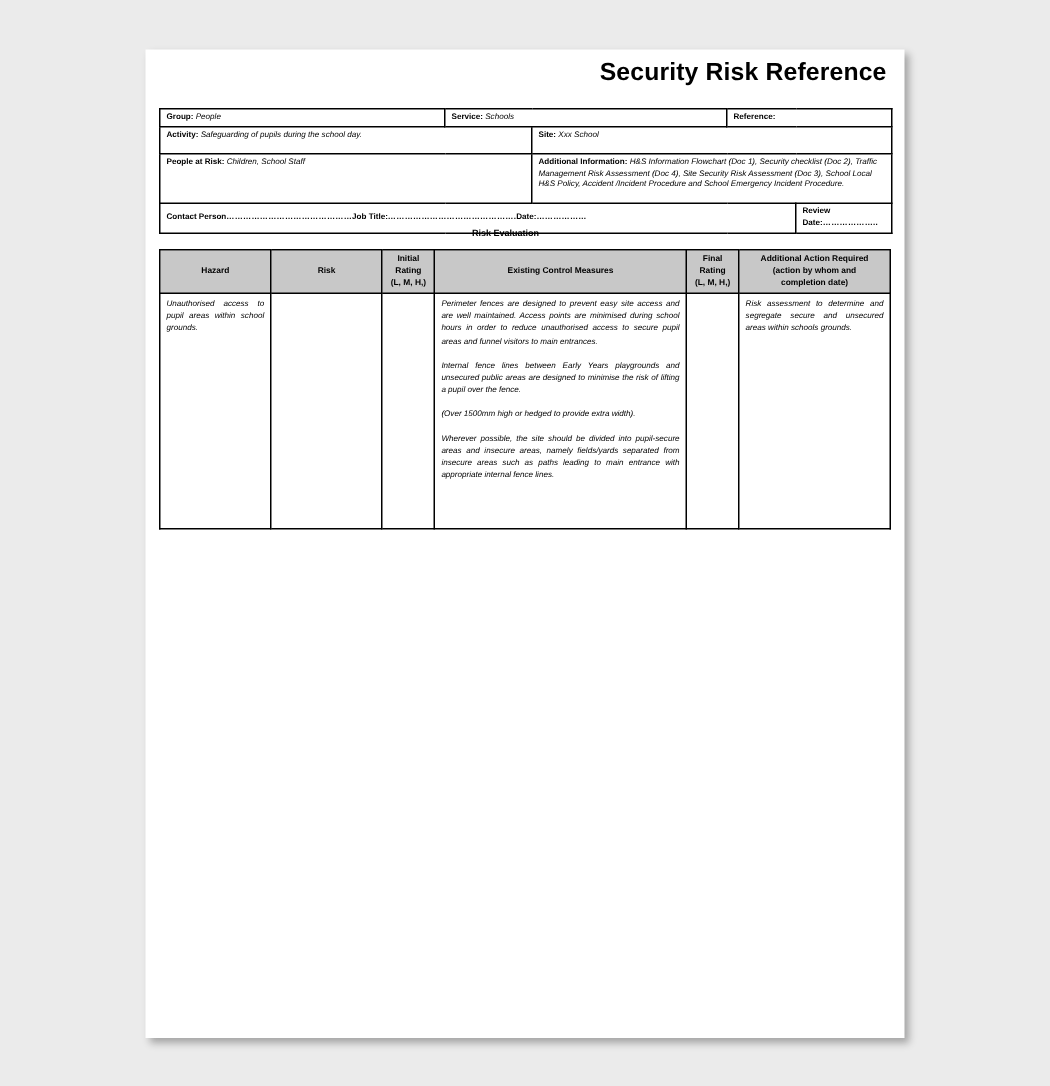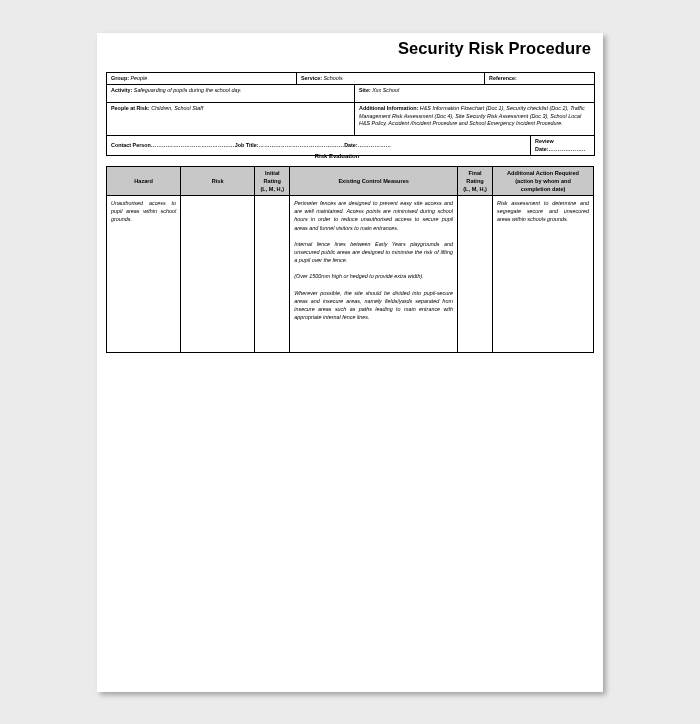--- a/index.html
+++ b/index.html
@@ -118,21 +118,21 @@
   .col-initial { width: 34px; }
   .col-controls { width: 163px; }
   .col-final { width: 34px; }
   .col-action { width: 98px; }
 </style>
 </head>
 <body>
 
 <div class="page">
 
-  <div class="doc-title">Security Risk Procedure</div>
+  <div class="doc-title">Security Risk Reference</div>
 
   <table class="info-table">
     <colgroup>
       <col style="width:190px">
       <col style="width:58px">
       <col style="width:130px">
       <col style="width:46px">
       <col style="width:64px">
     </colgroup>
     <tbody>

